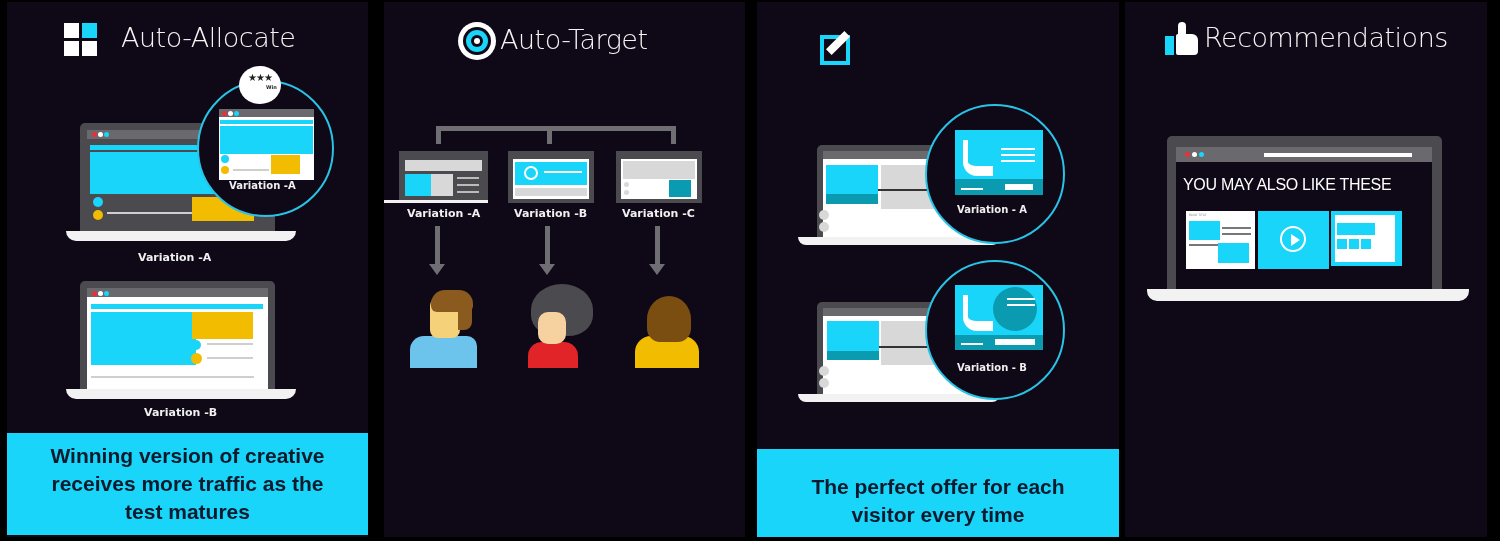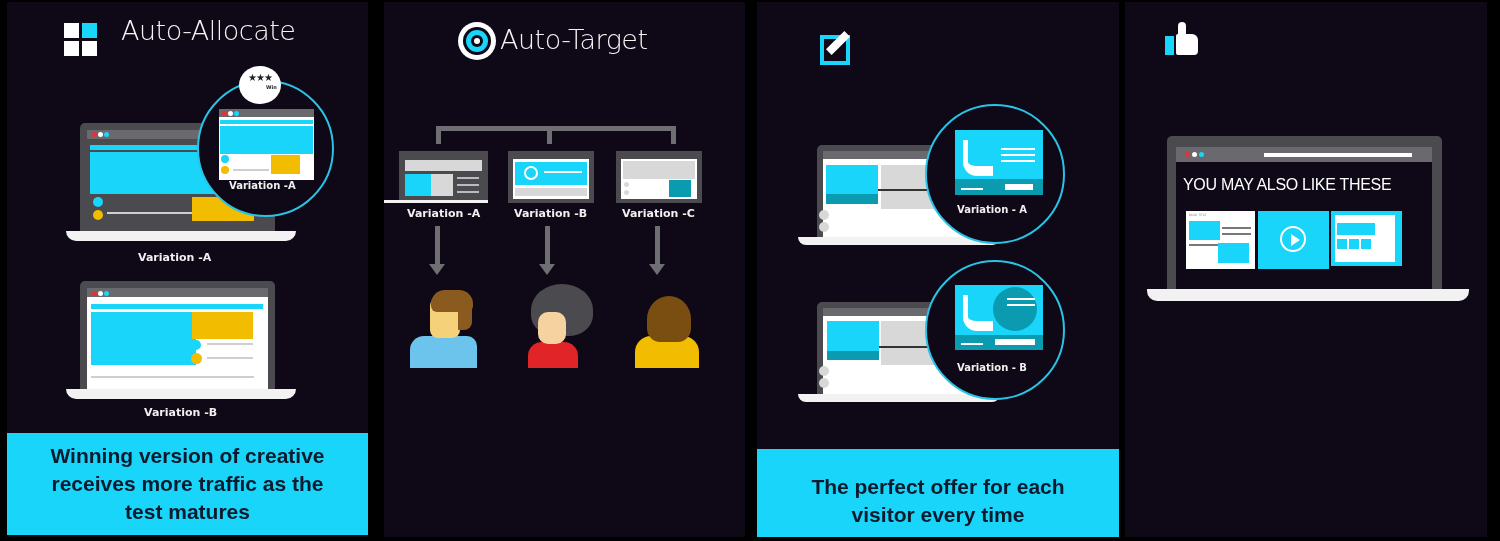--- a/index.html
+++ b/index.html
@@ -27,21 +27,21 @@
 </head>
 <body>
 
 <div class="panel" style="left:7px; width:361px;">
   <div class="abs" style="left:57px; top:21px; width:33px; height:33px;">
     <div class="abs" style="left:0;top:0;width:15px;height:15px;background:#fff;"></div>
     <div class="abs" style="left:18px;top:0;width:15px;height:15px;background:#19d5f9;"></div>
     <div class="abs" style="left:0;top:18px;width:15px;height:15px;background:#fff;"></div>
     <div class="abs" style="left:18px;top:18px;width:15px;height:15px;background:#fff;"></div>
   </div>
-  <div class="title" style="left:114px; top:13px;">Auto-Allocate</div>
+  <div class="title" style="left:114px; top:20px;">Auto-Allocate</div>
 
   <div>
     <div class="laptop-frame" style="left:73px; top:121px; width:195px; height:112px;"></div>
     <div class="bar" style="left:80px; top:128px; width:181px; height:9px;"></div>
     <div class="dot" style="left:85px;top:130px;background:#e8303a;"></div>
     <div class="dot" style="left:91px;top:130px;background:#fff;"></div>
     <div class="dot" style="left:97px;top:130px;background:#19d5f9;"></div>
     <div class="abs cyan" style="left:83px; top:143px; width:160px; height:5px;"></div>
     <div class="abs cyan" style="left:83px; top:150px; width:160px; height:42px;"></div>
     <div class="abs cyan" style="left:86px; top:195px; width:10px; height:10px; border-radius:50%;"></div>
@@ -234,20 +234,21 @@
   <div class="caption" style="top:425px; height:104px;margin-top:22px;">The perfect offer for each
 visitor  every time</div>
 </div>
 
 <div class="panel" style="left:1125px; width:362px;">
   <div class="abs" style="left:40px; top:20px; width:36px; height:34px;">
     <div class="abs" style="left:0; top:14px; width:9px; height:19px; background:#19d5f9;"></div>
     <div class="abs" style="left:11px; top:12px; width:22px; height:21px; background:#fff; border-radius:2px 6px 4px 2px;"></div>
     <div class="abs" style="left:13px; top:0px; width:8px; height:16px; background:#fff; border-radius:4px 4px 0 0;"></div>
   </div>
+  <div class="title" style="left:79px; top:20px;">Recommendations</div>
 
   <div>
     <div class="laptop-frame" style="left:42px; top:134px; width:275px; height:154px;"></div>
     <div class="bar" style="left:51px; top:145px; width:256px; height:15px;"></div>
     <div class="dot" style="left:60px;top:150px;background:#e8303a;"></div>
     <div class="dot" style="left:67px;top:150px;background:#fff;"></div>
     <div class="dot" style="left:74px;top:150px;background:#19d5f9;"></div>
     <div class="abs" style="left:139px; top:151px; width:148px; height:4px; background:#fff;"></div>
     <div class="abs" style="left:51px; top:160px; width:256px; height:128px; background:#0f0816;"></div>
     <div class="abs" style="left:58px; top:174px; color:#fff; font-family:Liberation Sans, sans-serif; font-size:16px; letter-spacing:-0.3px;">YOU MAY ALSO LIKE THESE</div>

